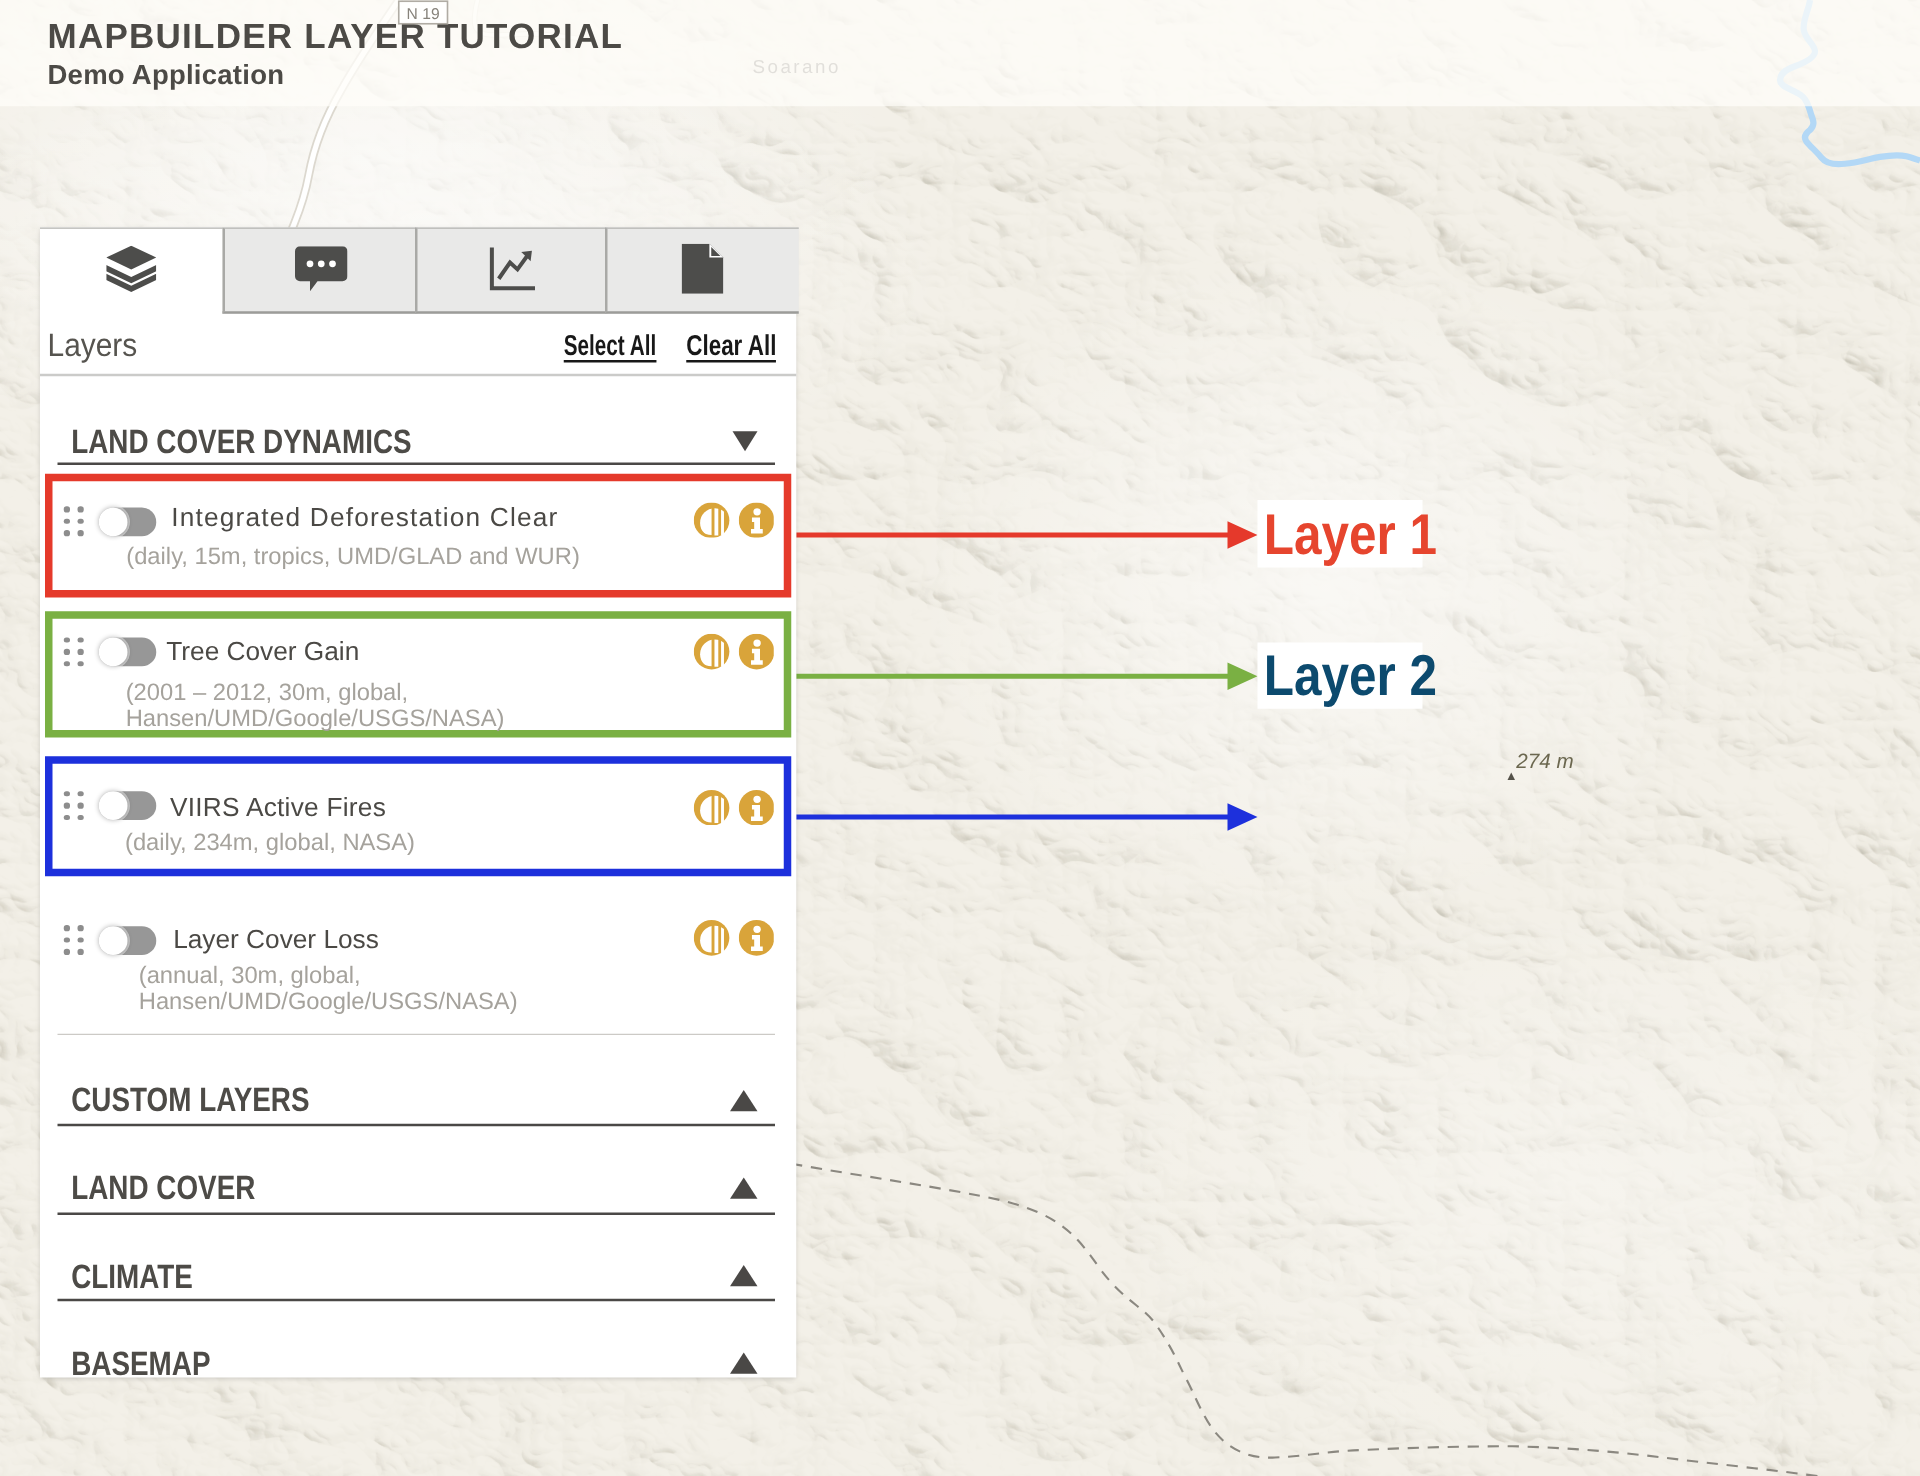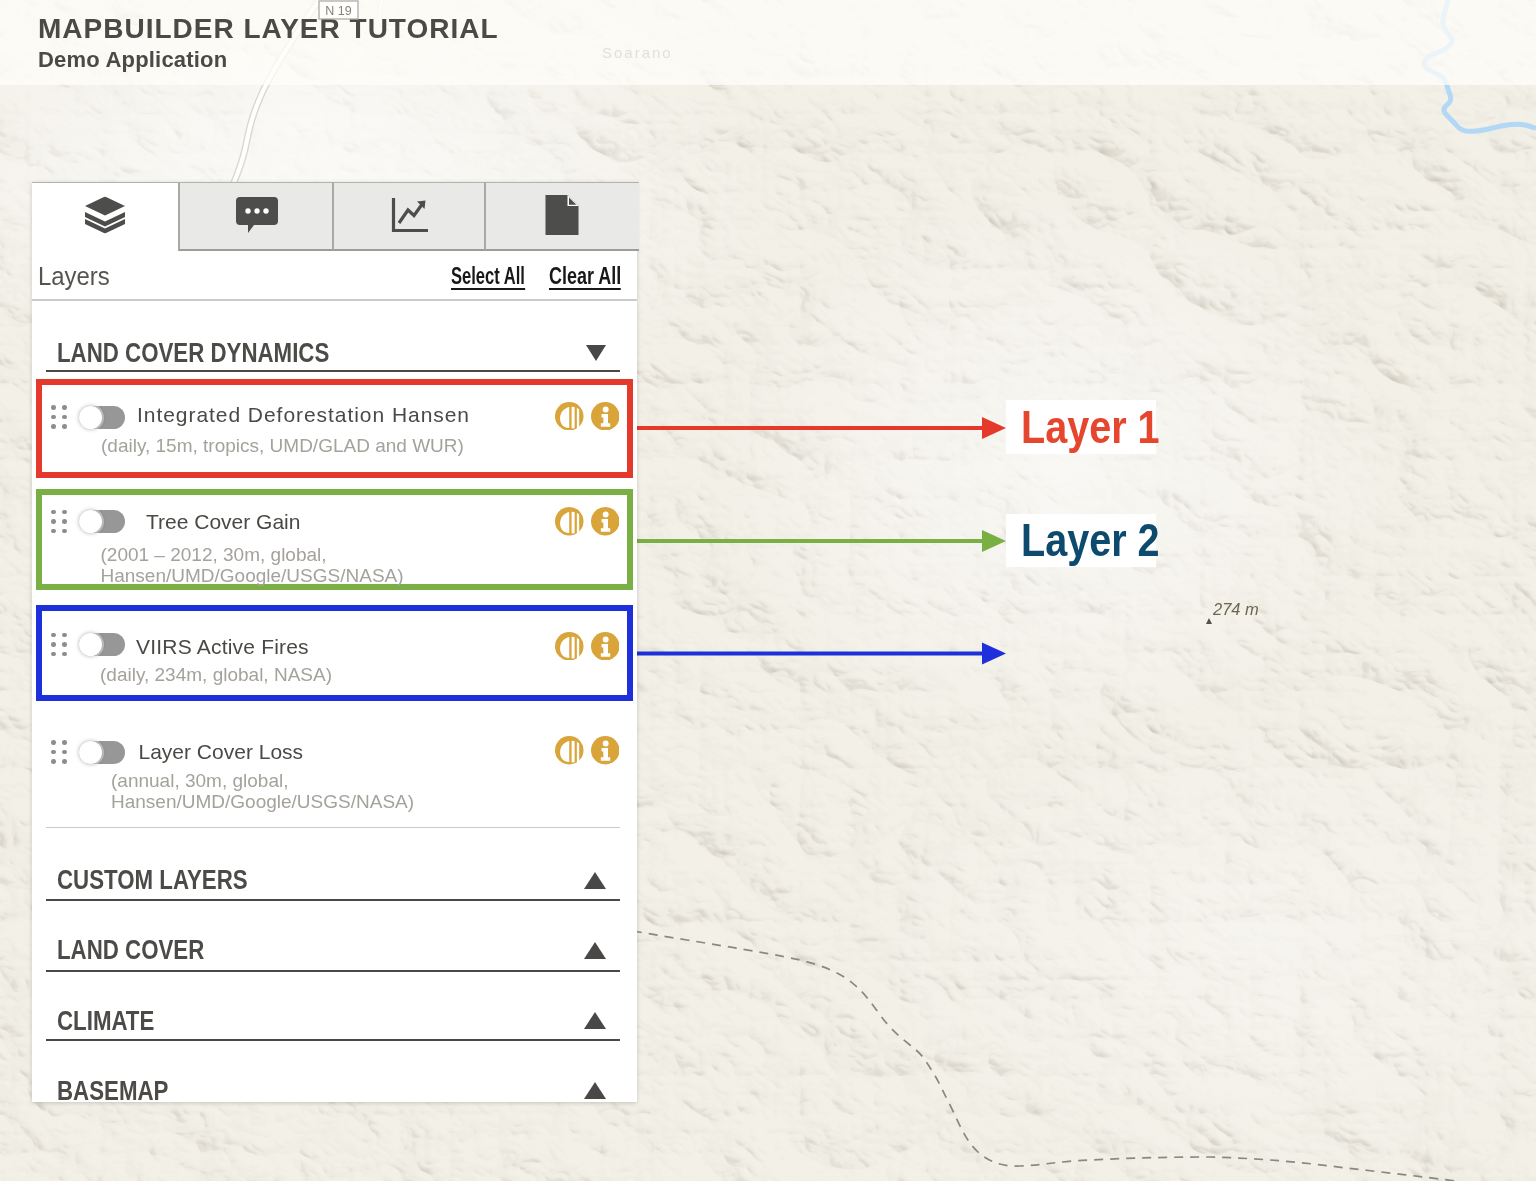--- a/index.html
+++ b/index.html
@@ -1,21 +1,21 @@
 <!DOCTYPE html>
 <html><head><meta charset="utf-8">
 <style>
 html,body{margin:0;padding:0;}
 body{width:1536px;height:1181px;overflow:hidden;position:relative;font-family:"Liberation Sans",sans-serif;background:#efece4;}
 #stage{position:absolute;left:0;top:0;width:1536px;height:1181px;}
 #map{position:absolute;left:0;top:0;}
 #header{position:absolute;left:0;top:0;width:1536px;height:85px;background:rgba(255,254,249,0.74);}
 #header h1{margin:0;position:absolute;left:38px;top:13px;font-size:28px;font-weight:bold;color:#4c4a46;letter-spacing:1.0px;}
 #header .sub{position:absolute;left:38px;top:47px;font-size:22px;font-weight:bold;color:#4c4a46;letter-spacing:0.2px;}
-.lbl{position:absolute;left:1006px;width:150px;background:#fff;text-align:left;padding-left:15px;font-weight:bold;font-size:46px;white-space:nowrap;box-sizing:border-box;}
+.lbl{position:absolute;left:1006px;width:132px;background:#fff;text-align:left;padding-left:5px;font-weight:bold;font-size:46px;white-space:nowrap;box-sizing:border-box;}
 .lbl span{display:inline-block;transform:scaleX(0.86);transform-origin:left center;}
 #lbl1{top:400px;height:54px;line-height:54px;color:#e6452e;}
 #lbl2{top:514px;height:53px;line-height:53px;color:#0c4a6e;}
 #lbl3{top:627px;height:53px;line-height:53px;color:#2e68ea;}
 #panel{position:absolute;left:32px;top:182px;width:605px;height:920px;background:#fff;box-shadow:0 1px 4px rgba(0,0,0,0.18);}
 #tabs{position:absolute;left:0;top:0;width:605px;height:68px;}
 .tab{position:absolute;top:0;height:66px;background:#e9e9e8;border-bottom:2px solid #9c9c99;border-top:1px solid #b2b2af;}
 .tab.active{background:#fff;border-bottom:none;height:68px;}
 .tab svg{position:absolute;left:50%;top:32px;transform:translate(-50%,-50%);}
 #layersrow{position:absolute;left:0;top:68px;width:605px;height:49px;}
@@ -143,21 +143,21 @@
         <i style="left:0;top:0"></i>
         <i style="left:11px;top:0"></i>
         <i style="left:0;top:9.7px"></i>
         <i style="left:11px;top:9.7px"></i>
         <i style="left:0;top:19.4px"></i>
         <i style="left:11px;top:19.4px"></i>
       </div>
 <div class="tog" style="left:46.5px;top:223.5px;">
         <b></b>
       </div>
-<div class="ltitle" style="left:105px;top:221.5px;line-height:22px;letter-spacing:0.95px;">Integrated Deforestation Hansen</div>
+<div class="ltitle" style="left:105px;top:221.5px;line-height:22px;letter-spacing:0.95px;">Integrated Deforestation Clear</div>
 <svg class="ico" style="left:523px;top:219.5px;" viewBox="0 0 27 27">
         <circle cx="13.5" cy="13.5" r="13.5" fill="#d9a43a"></circle>
         <g clip-path="circle(11.1px at 13.5px 13.5px)">
           <path d="M13.5,2.4 A11.1,11.1 0 0 0 13.5,24.6 Z" fill="#fff"></path>
           <rect x="15.7" y="2" width="2.9" height="23" fill="#fff"></rect>
           <rect x="20.7" y="2" width="2.2" height="23" fill="#fff"></rect>
         </g>
       </svg>
 <svg class="ico" style="left:558.5px;top:219.5px;" viewBox="0 0 27 27">
         <circle cx="13.5" cy="13.5" r="13.5" fill="#d9a43a"></circle>
@@ -170,21 +170,21 @@
         <i style="left:0;top:0"></i>
         <i style="left:11px;top:0"></i>
         <i style="left:0;top:9.7px"></i>
         <i style="left:11px;top:9.7px"></i>
         <i style="left:0;top:19.4px"></i>
         <i style="left:11px;top:19.4px"></i>
       </div>
 <div class="tog" style="left:46.5px;top:328px;">
         <b></b>
       </div>
-<div class="ltitle" style="left:114px;top:329px;line-height:22px;">Tree Cover Gain</div>
+<div class="ltitle" style="left:101px;top:329px;line-height:22px;">Tree Cover Gain</div>
 <svg class="ico" style="left:523px;top:325px;" viewBox="0 0 27 27">
         <circle cx="13.5" cy="13.5" r="13.5" fill="#d9a43a"></circle>
         <g clip-path="circle(11.1px at 13.5px 13.5px)">
           <path d="M13.5,2.4 A11.1,11.1 0 0 0 13.5,24.6 Z" fill="#fff"></path>
           <rect x="15.7" y="2" width="2.9" height="23" fill="#fff"></rect>
           <rect x="20.7" y="2" width="2.2" height="23" fill="#fff"></rect>
         </g>
       </svg>
 <svg class="ico" style="left:558.5px;top:325px;" viewBox="0 0 27 27">
         <circle cx="13.5" cy="13.5" r="13.5" fill="#d9a43a"></circle>

